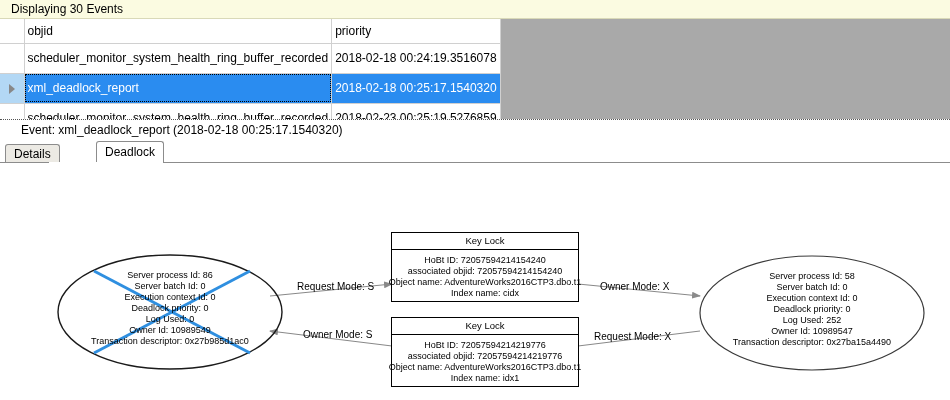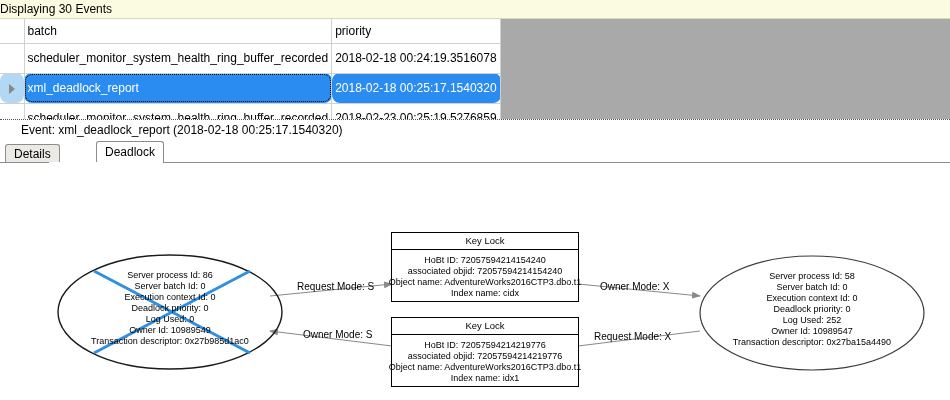--- a/index.html
+++ b/index.html
@@ -20,21 +20,21 @@
   }
 
   
   .displaying-bar {
     position: absolute;
     left: 0; top: 0;
     width: 950px; height: 19px;
     background: #fbfbe1;
     border-bottom: 1px solid #d9d9b8;
     line-height: 18px;
-    padding-left: 0;
+    padding-left: 11px;
     font-size: 12px;
     color: #000;
     white-space: nowrap;
   }
 
   
   .grid-wrap {
     position: absolute;
     left: 0; top: 19px;
     width: 950px; height: 100px;
@@ -59,21 +59,21 @@
     text-align: left;
     font-weight: normal;
     vertical-align: middle;
     white-space: nowrap;
     overflow: hidden;
     background: #ffffff;
   }
   table.grid th { height: 24px; }
   table.grid td.sel-cell, table.grid th.sel-cell { padding: 0; text-align: center; }
 
-  table.grid tr.row-selected td { background: #2a8cf0; color: #ffffff; border-radius: 8px; }
+  table.grid tr.row-selected td { background: #2a8cf0; color: #ffffff; }
   table.grid tr.row-selected td.sel-cell { background: #b3d8f5; }
   table.grid tr.row-selected td.focus-cell {
     outline: 1px dotted #000;
     outline-offset: -2px;
   }
   .tri {
     display: inline-block;
     width: 0; height: 0;
     border-left: 6px solid #888888;
     border-top: 5px solid transparent;
@@ -199,21 +199,21 @@
   <div class="grid-wrap">
     <table class="grid">
       <colgroup>
         <col class="c-sel">
           <col class="c-name">
           <col class="c-ts">
       </colgroup>
       <thead>
         <tr>
           <th class="sel-cell"></th>
-          <th>batch</th>
+          <th>objid</th>
           <th>priority</th>
         </tr>
       </thead>
       <tbody>
         <tr>
           <td class="sel-cell"></td>
           <td>scheduler_monitor_system_health_ring_buffer_recorded</td>
           <td>2018-02-18 00:24:19.3516078</td>
         </tr>
         <tr class="row-selected">

